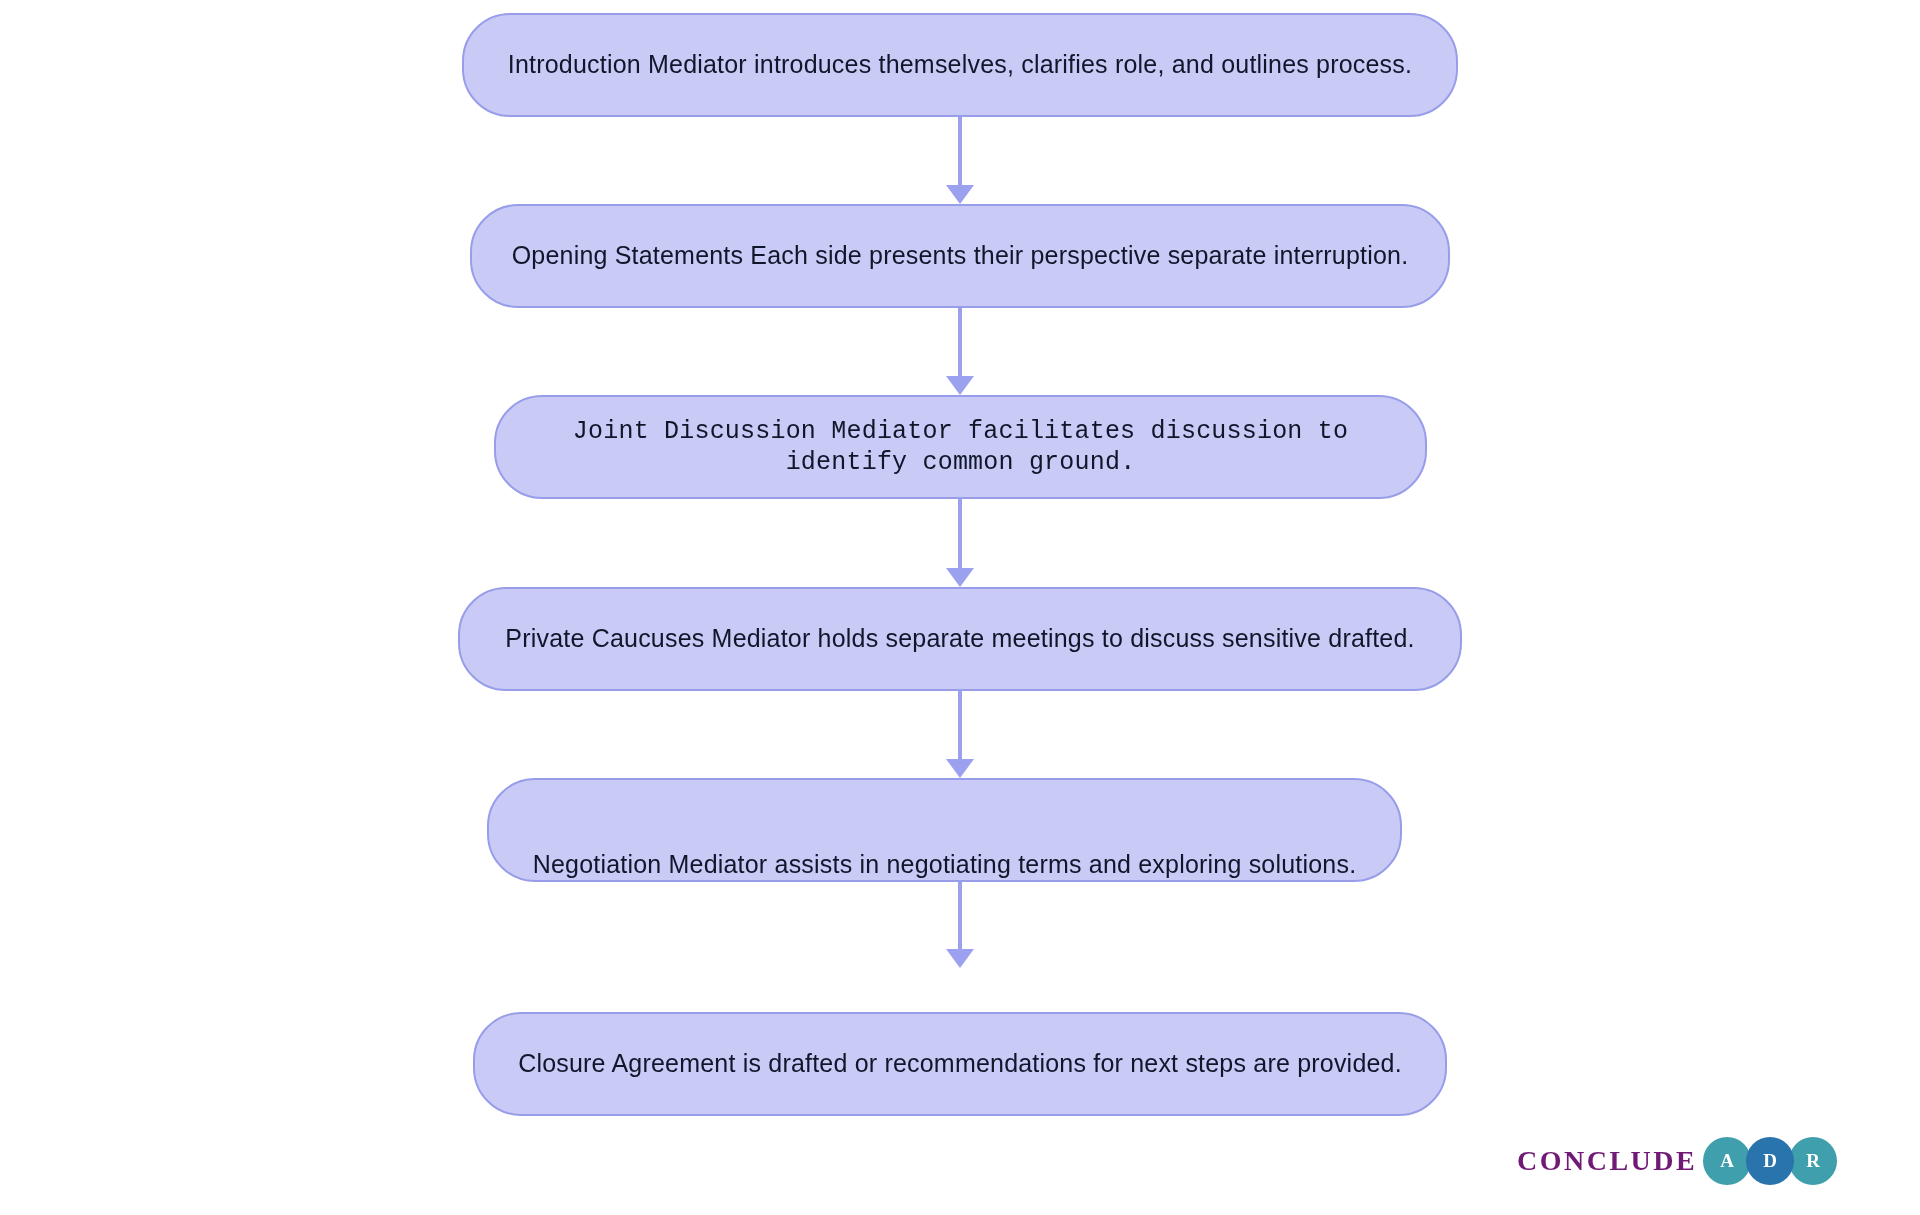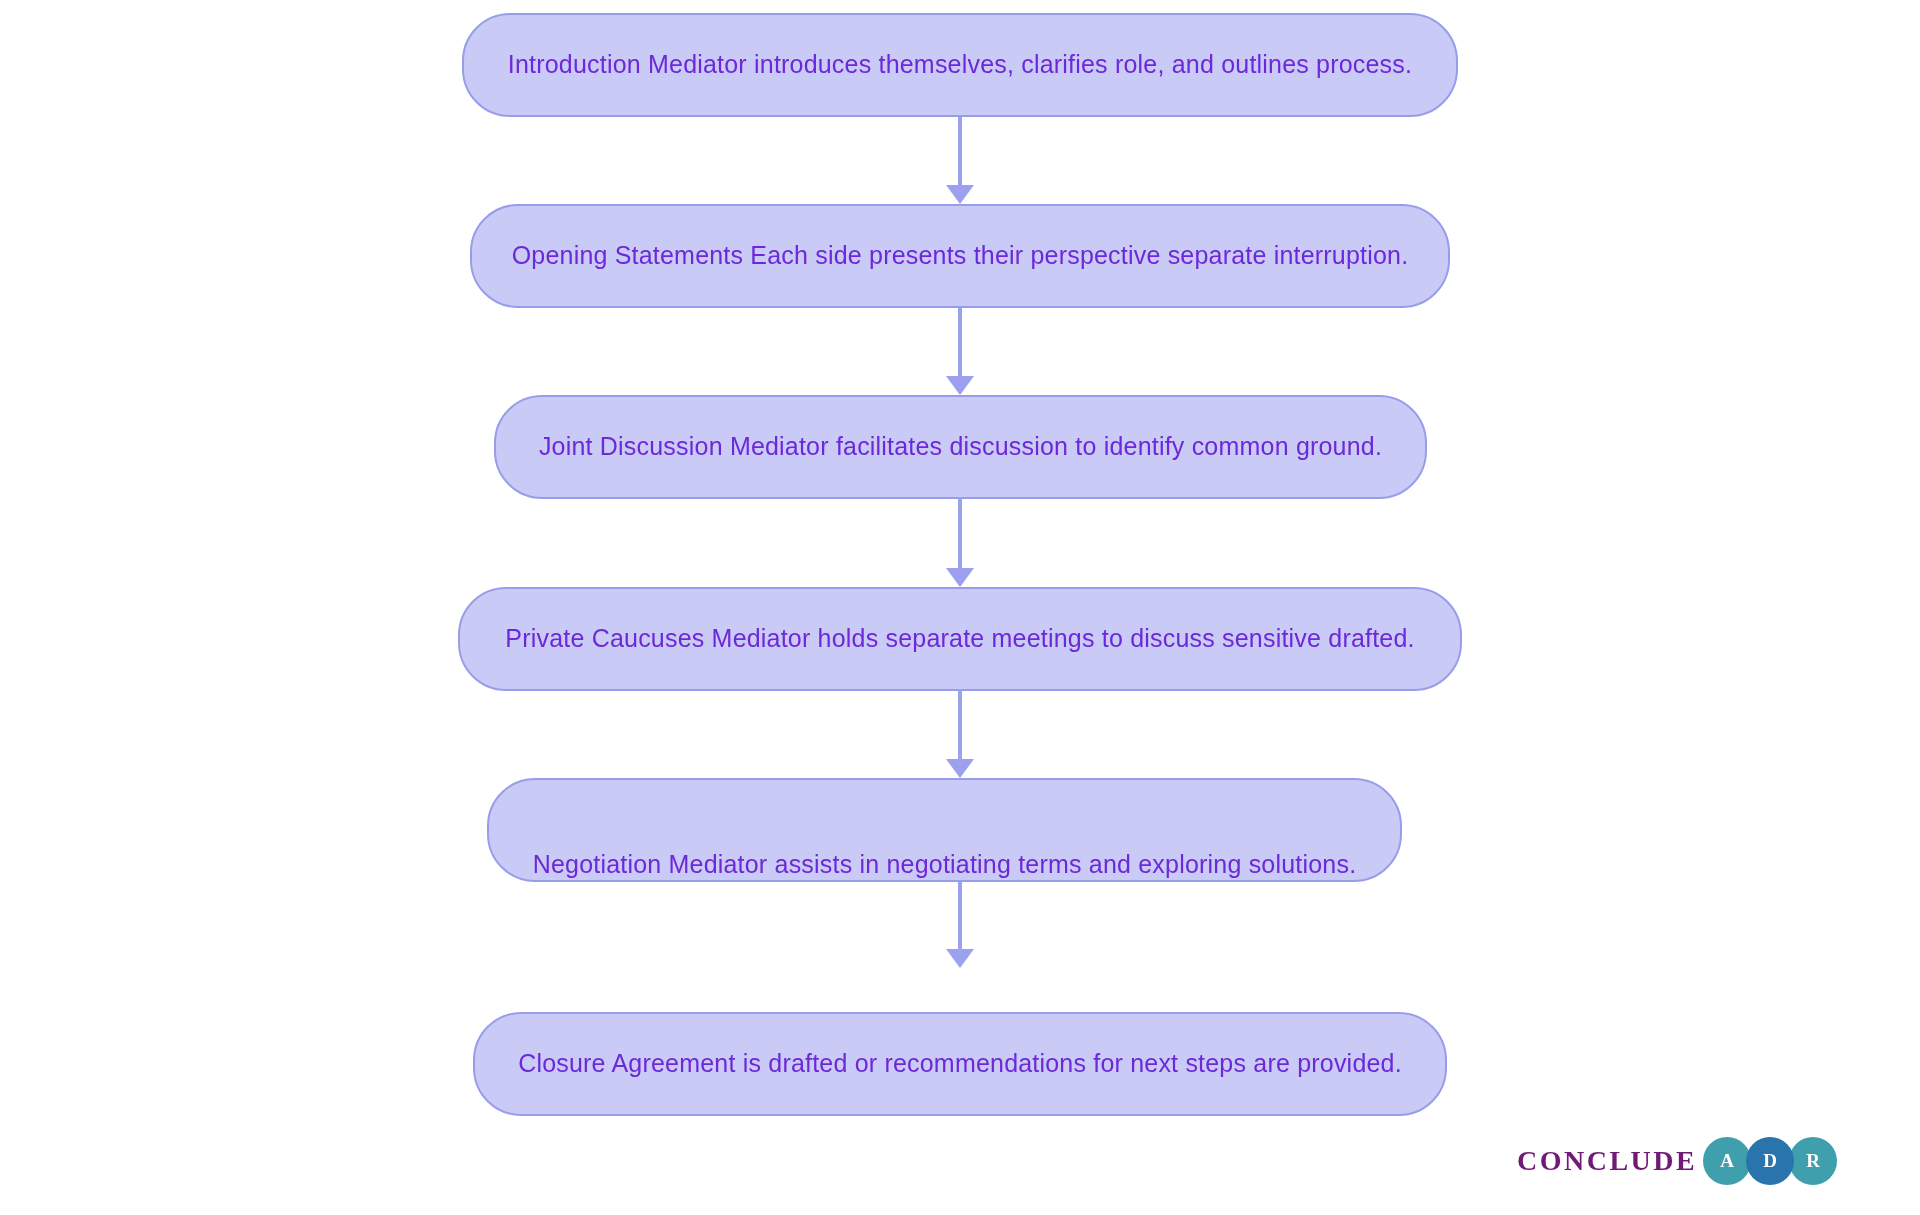--- a/index.html
+++ b/index.html
@@ -24,28 +24,28 @@
     background: #c9cbf6;
     border: 2px solid #979de9;
     border-radius: 48px;
     display: flex;
     align-items: center;
     justify-content: center;
     text-align: center;
     padding: 0 28px;
   }
   .node span {
-    color: #6d28d9;
+    color: #0f172a;
     font-size: 25px;
     line-height: 1.25;
     letter-spacing: 0.2px;
   }
   .n1 { left: 462px; top: 13px;  width: 996px; }
   .n2 { left: 470px; top: 204px; width: 980px; }
-  .n3 { left: 494px; top: 395px; width: 933px; }
+  .n3 { left: 494px; top: 395px; width: 933px; font-family: Liberation Mono, monospace; }
   .n4 { left: 458px; top: 587px; width: 1004px; }
   .n5 { left: 487px; top: 778px; width: 915px; align-items: flex-end; }
   .n6 { left: 473px; top: 968px; width: 974px; margin-top: 44px; }
 
   
   .arrow {
     position: absolute;
     left: 946px;
     width: 28px;
   }

